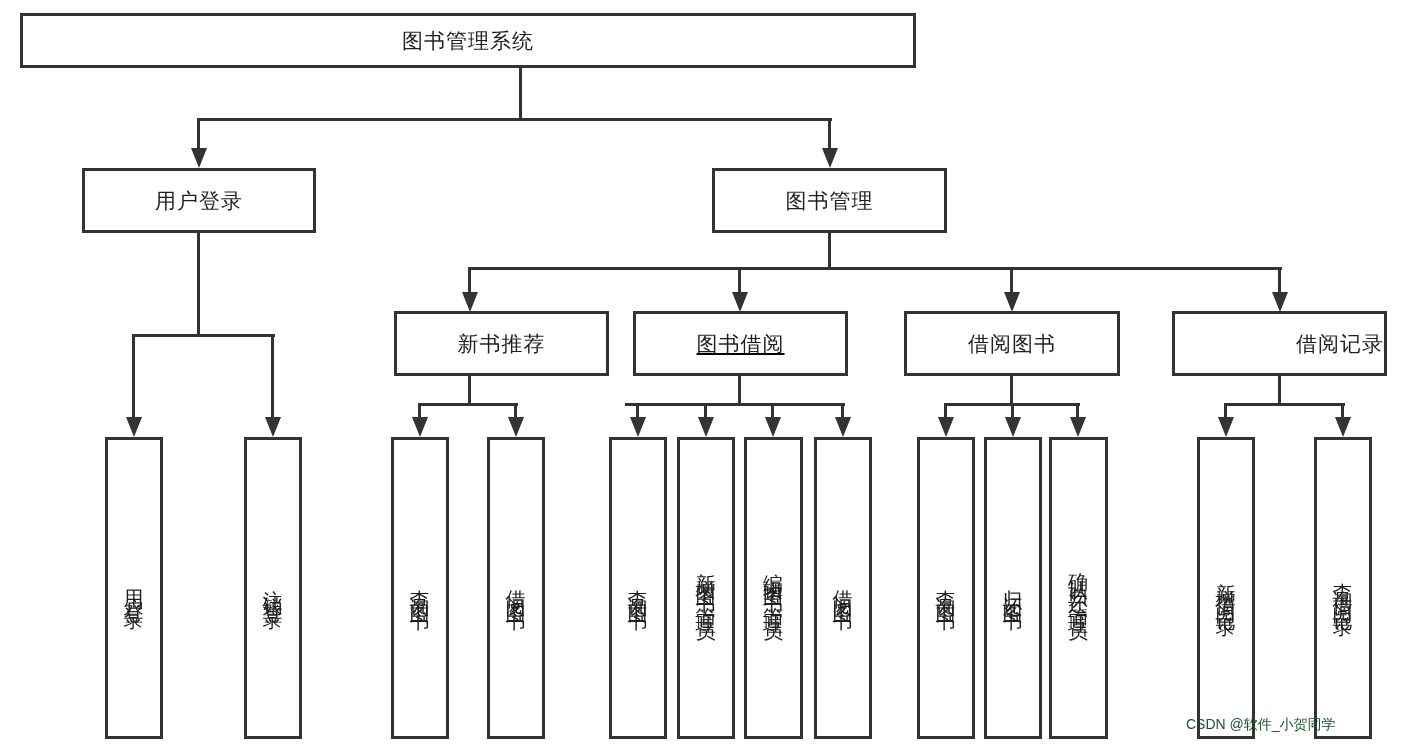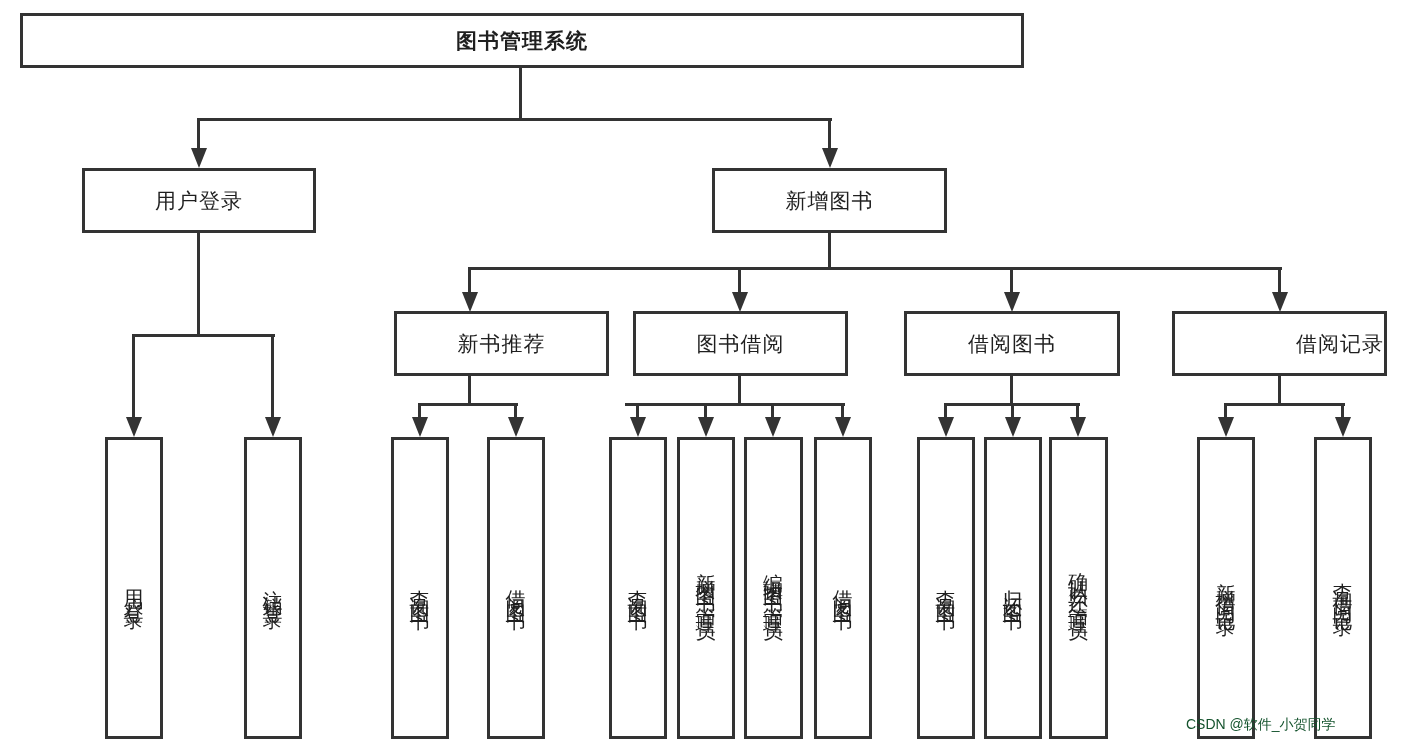--- a/index.html
+++ b/index.html
@@ -67,36 +67,36 @@
     font-size: 14px;
     color: #14532d;
     white-space: nowrap;
   }
 </style>
 </head>
 <body>
 
 <div id="stage">
 
-  <div class="hbox" style="left:20px;top:13px;width:1004px;height:55px;font-weight:bold;">
+  <div class="hbox" style="left:20px;top:13px;width:896px;height:55px;">
     <span>图书管理系统</span>
   </div>
 
   <div class="vl" style="left:519px;top:68px;height:52px;"></div>
   <div class="hl" style="left:197px;top:118px;width:635px;"></div>
   <div class="vl" style="left:197px;top:120px;height:29px;"></div>
   <div class="arw" style="left:191px;top:148px;"></div>
   <div class="vl" style="left:828px;top:120px;height:29px;"></div>
   <div class="arw" style="left:822px;top:148px;"></div>
 
   <div class="hbox" style="left:82px;top:168px;width:234px;height:65px;">
     <span>用户登录</span>
   </div>
   <div class="hbox" style="left:712px;top:168px;width:235px;height:65px;">
-    <span>新增图书</span>
+    <span>图书管理</span>
   </div>
 
   <div class="vl" style="left:197px;top:233px;height:103px;"></div>
   <div class="hl" style="left:132px;top:334px;width:143px;"></div>
   <div class="vl" style="left:132px;top:336px;height:81px;"></div>
   <div class="arw" style="left:126px;top:417px;"></div>
   <div class="vl" style="left:271px;top:336px;height:81px;"></div>
   <div class="arw" style="left:265px;top:417px;"></div>
 
   <div class="vl" style="left:828px;top:233px;height:37px;"></div>
@@ -106,21 +106,21 @@
   <div class="vl" style="left:738px;top:269px;height:23px;"></div>
   <div class="arw" style="left:732px;top:292px;"></div>
   <div class="vl" style="left:1010px;top:269px;height:23px;"></div>
   <div class="arw" style="left:1004px;top:292px;"></div>
   <div class="vl" style="left:1278px;top:269px;height:23px;"></div>
   <div class="arw" style="left:1272px;top:292px;"></div>
 
   <div class="hbox" style="left:363px;top:311px;width:215px;height:65px;margin-left:31px;">
     <span>新书推荐</span>
   </div>
-  <div class="hbox" style="left:633px;top:311px;width:215px;height:65px;">
+  <div class="hbox" style="left:633px;top:311px;width:215px;height:65px;text-decoration:underline;">
     <span>图书借阅</span>
   </div>
   <div class="hbox" style="left:904px;top:311px;width:216px;height:65px;">
     <span>借阅图书</span>
   </div>
   <div class="hbox" style="left:1172px;top:311px;width:215px;height:65px;justify-content:flex-end;">
     <span>借阅记录</span>
   </div>
 
   <div class="vl" style="left:468px;top:376px;height:29px;"></div>

